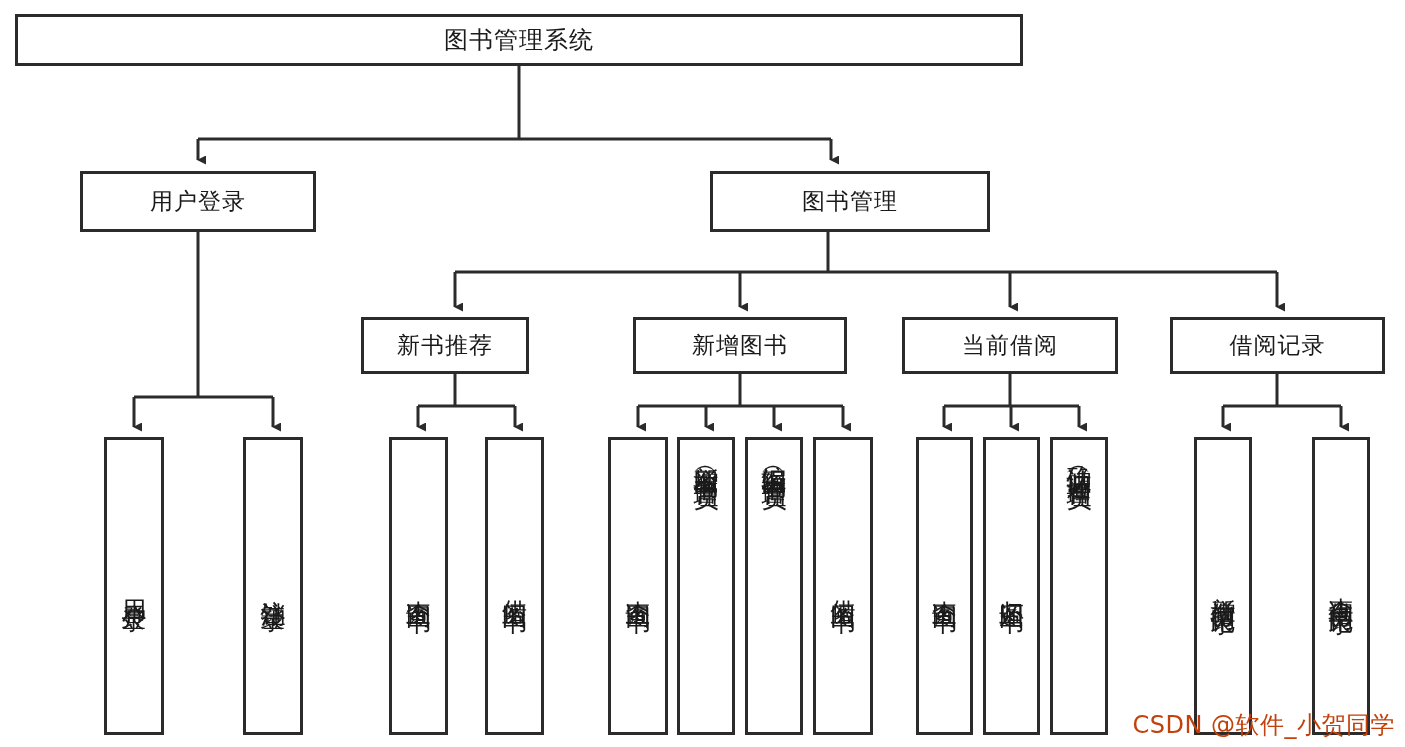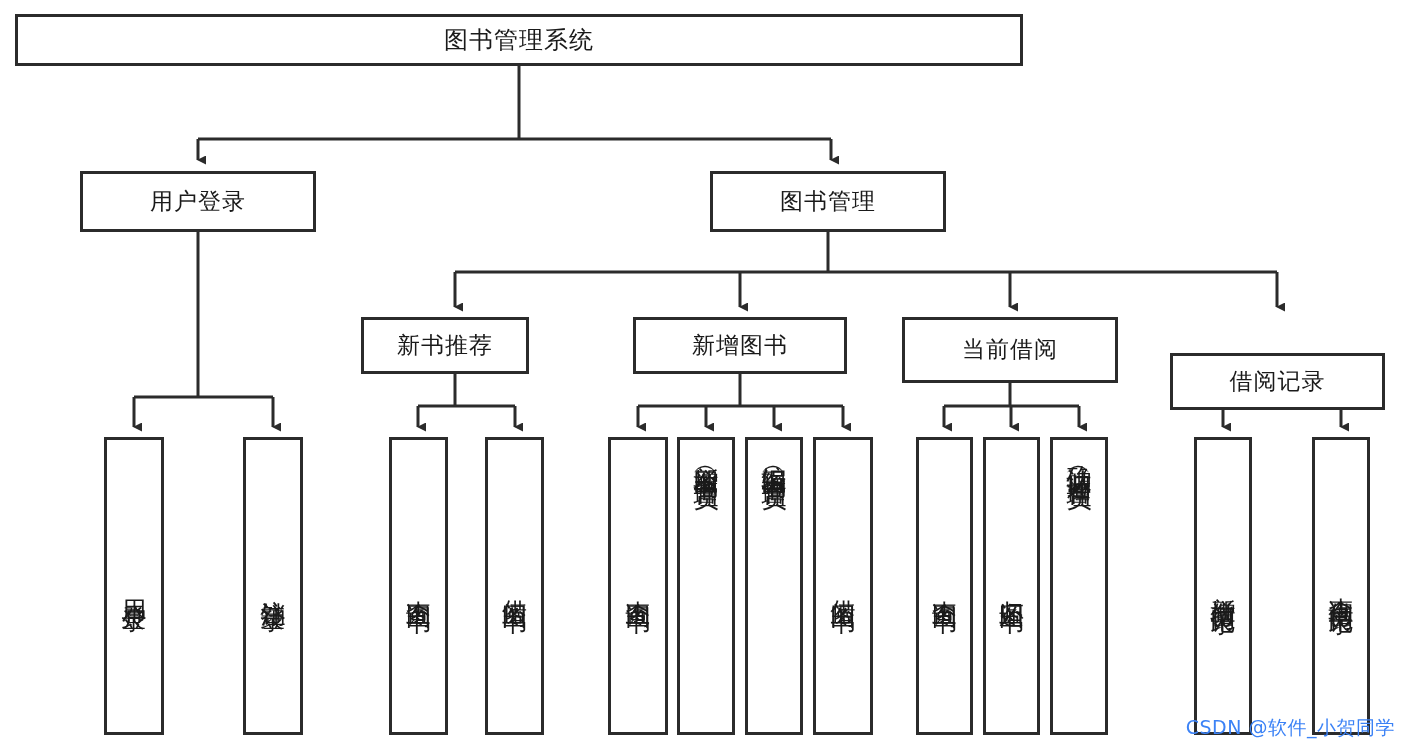--- a/index.html
+++ b/index.html
@@ -62,22 +62,22 @@
     left: 0;
     top: 0;
     width: 1405px;
     height: 747px;
     pointer-events: none;
   }
   #watermark {
     position: absolute;
     right: 10px;
     bottom: 6px;
-    font-size: 19px;
-    color: #3b82f6;
+    font-size: 24px;
+    color: #c2410c;
     letter-spacing: 0.5px;
     white-space: nowrap;
     font-family: "DejaVu Sans", "Liberation Sans", sans-serif;
   }
 </style>
 </head>
 <body>
 
 <div id="canvas">
 
@@ -132,33 +132,33 @@
   </svg>
 
   <div class="node h root" id="node-root" style="left: 15px; top: 14px; width: 1008px; height: 52px;">
     <span>图书管理系统</span>
   </div>
 
   <div id="nodes-layer">
       <div class="node h" style="left: 80px; top: 171px; width: 236px; height: 61px;">
         <span class="">用户登录</span>
       </div>
-      <div class="node h" style="left: 710px; top: 171px; width: 236px; height: 61px;">
+      <div class="node h" style="left: 710px; top: 171px; width: 280px; height: 61px;">
         <span class="">图书管理</span>
       </div>
       <div class="node h" style="left: 361px; top: 317px; width: 168px; height: 57px;">
         <span class="">新书推荐</span>
       </div>
       <div class="node h" style="left: 633px; top: 317px; width: 214px; height: 57px;">
         <span class="">新增图书</span>
       </div>
-      <div class="node h" style="left: 902px; top: 317px; width: 216px; height: 66px; justify-content: center;">
+      <div class="node h" style="left: 902px; top: 317px; width: 216px; height: 57px; justify-content: center;">
         <span class="">当前借阅</span>
       </div>
-      <div class="node h" style="left: 1170px; top: 317px; width: 215px; height: 57px; margin-top: 36px;">
+      <div class="node h" style="left: 1170px; top: 317px; width: 215px; height: 57px;">
         <span class="">借阅记录</span>
       </div>
       <div class="node v" style="left: 104px; top: 437px; width: 60px; height: 298px;">
         <span class="vtext">用户登录</span>
       </div>
       <div class="node v" style="left: 243px; top: 437px; width: 60px; height: 298px;">
         <span class="vtext">注销登录</span>
       </div>
       <div class="node v" style="left: 389px; top: 437px; width: 59px; height: 298px;">
         <span class="vtext">查询图书</span>

